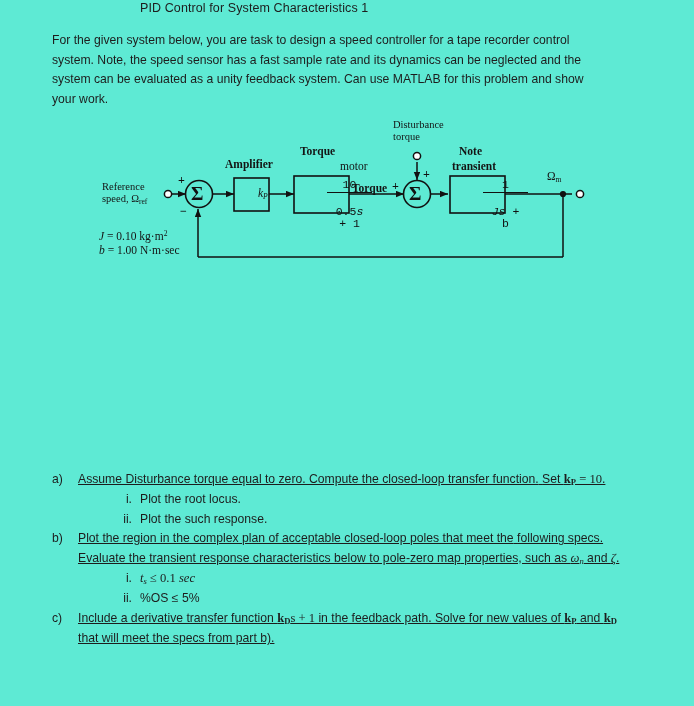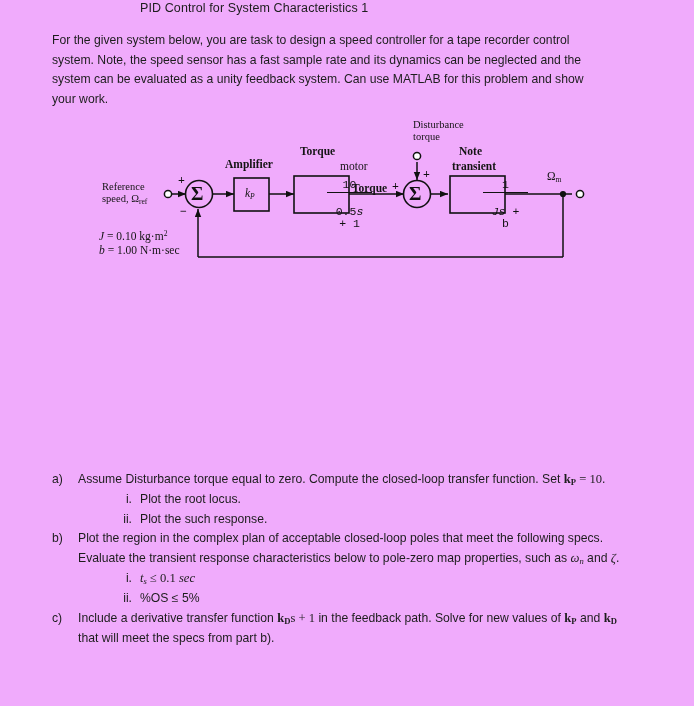--- a/index.html
+++ b/index.html
@@ -11,21 +11,21 @@
     width: 694px;
     height: 706px;
     position: relative;
     font-family: "Liberation Sans", sans-serif;
     color: #1c1c1c;
     overflow: hidden;
   }
   .page {
     position: absolute;
     inset: 0;
-    background: #f0abfc;
+    background: #5eead4;
   }
 
   
   #doc-title {
     position: absolute;
     left: 140px;
     top: 1px;
     font-size: 12.5px;
     font-weight: 400;
     letter-spacing: .1px;
@@ -114,21 +114,21 @@
     color: #1d1d1d;
   }
   .q-item { position: relative; padding-left: 26px; margin-bottom: 0px; }
   .q-marker {
     position: absolute;
     left: 0;
     top: 0;
     width: 20px;
     text-align: left;
   }
-  .q-body { display: block; }
+  .q-body { display: block; text-decoration: underline; }
   .sublist { margin: 0; padding: 0 0 0 28px; }
   .sub-item { position: relative; padding-left: 34px; }
   .sub-marker {
     position: absolute;
     left: 0;
     top: 0;
     width: 26px;
     text-align: right;
   }
   .mathi { font-family: "Liberation Serif", serif; font-style: italic; font-size: 12.6px; }
@@ -191,39 +191,39 @@
     <div class="dlabel sml" style="left:102px; top:71px;">
       <span>Reference</span><br>
       <span>speed, Ω</span><span class="sub">ref</span>
     </div>
 
     <div class="signmark" style="left:178px; top:64px;">+</div>
     <div class="signmark" style="left:180px; top:95px;">−</div>
     <div class="sigma" style="left:191px; top:74px;">Σ</div>
 
     <div class="dlabel med" style="left:225px; top:48px;font-weight:bold;">Amplifier</div>
-    <div class="dlabel med ital" style="left:245px; top:77px;">
+    <div class="dlabel med ital" style="left:258px; top:77px;">
       <span>k</span><span class="sub ital">P</span>
     </div>
 
     <div class="dlabel med bold" style="left:300px; top:35px; text-align:center;">
       <span>Torque</span>
     </div>
     <div class="dlabel med" style="left:304px; top:50px;padding-left:36px;">motor</div>
     <div class="frac" style="left:299px; top:69px; width:45px;">
       <div class="num">10</div>
       <div class="bar"></div>
       <div class="den">
         <span>0.5</span><span class="ital">s</span> <span>+ 1</span>
       </div>
     </div>
 
     <div class="dlabel med bold" style="left:352px; top:72px;">Torque</div>
 
-    <div class="dlabel sml" style="left:393px; top:9px;margin-left:20px;">
+    <div class="dlabel sml" style="left:393px; top:9px;">
       <span>Disturbance</span><br>
       <span>torque</span>
     </div>
 
     <div class="signmark" style="left:392px; top:70px;">+</div>
     <div class="signmark" style="left:423px; top:58px;">+</div>
     <div class="sigma" style="left:409px; top:74px;">Σ</div>
 
     <div class="dlabel med bold" style="left:459px; top:35px;">Note</div>
     <div class="dlabel med bold" style="left:452px; top:50px;">transient</div>

